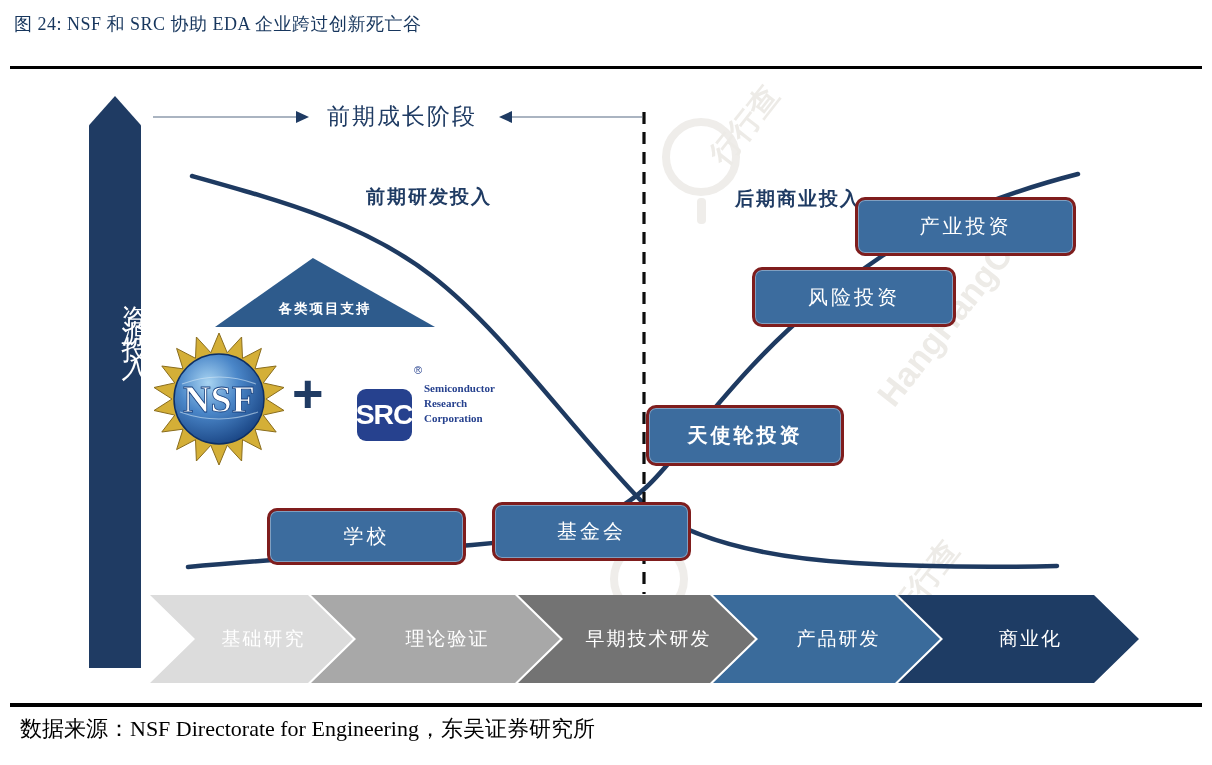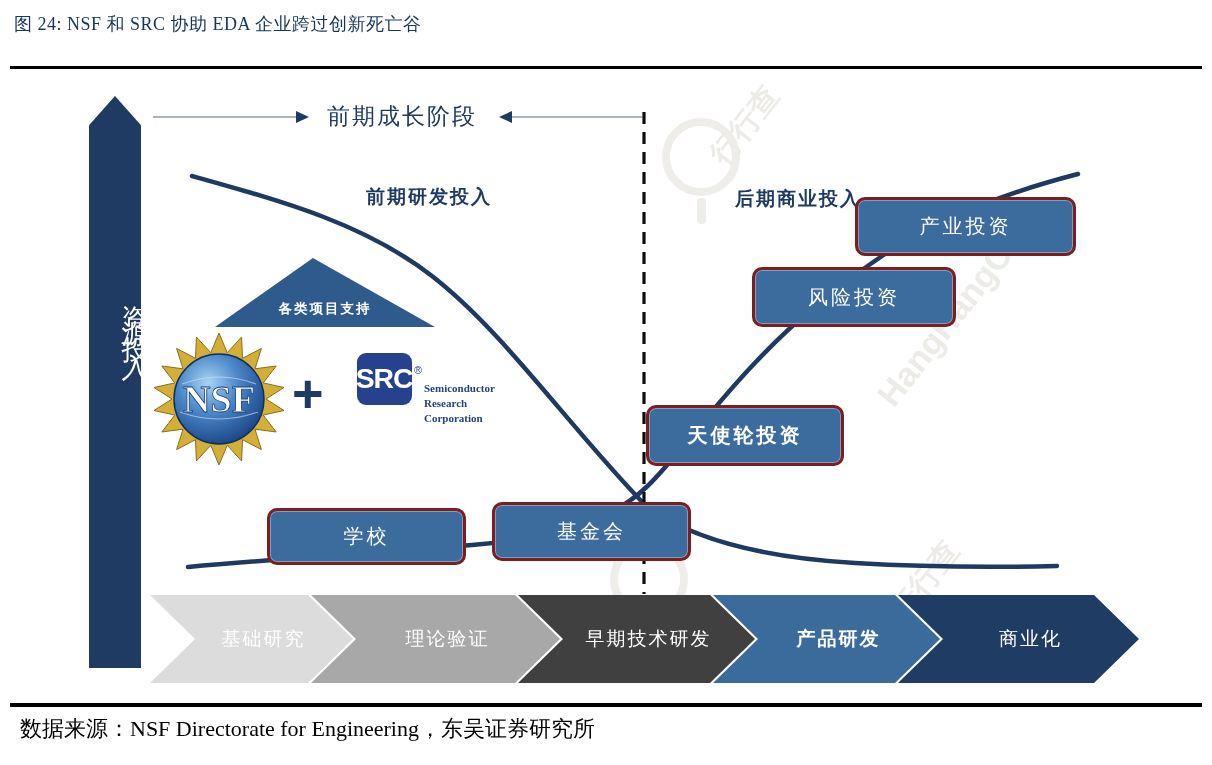--- a/index.html
+++ b/index.html
@@ -36,21 +36,21 @@
   
   .tri{left:215px;top:258px;width:220px;height:69px;background:#2E5B8C;
        clip-path:polygon(44.5% 0,100% 100%,0 100%);}
   .tri-label{left:215px;top:300px;width:220px;text-align:center;color:#fff;font-size:13.5px;
              font-weight:bold;letter-spacing:2px;}
 
   
   .nsf{left:152px;top:332px;}
   .plus-sign{left:292px;top:362px;font-size:54px;font-weight:bold;color:#1F3B63;
              font-family:"Liberation Sans",sans-serif;}
-  .src-box{left:357px;top:353px;width:55px;height:52px;background:#26418E;border-radius:9px;
+  .src-box{left:357px;top:389px;width:55px;height:52px;background:#26418E;border-radius:9px;
            display:flex;align-items:center;justify-content:center;}
   .src-glyph{color:#fff;font-family:"Liberation Sans",sans-serif;font-weight:bold;
              font-size:27px;letter-spacing:-1px;transform:scaleX(1.05);}
   .src-reg{left:414px;top:364px;font-size:11px;color:#26418E;font-family:"Liberation Sans",sans-serif;}
   .src-caption{left:424px;top:381px;color:#26418E;font-family:Liberation Serif, serif;
                font-size:11px;font-weight:bold;line-height:15px;}
 
   
   .fund-box{background:#3C6C9E;border:3px solid #7f1d1d;border-radius:10px;color:#fff;
             display:flex;align-items:center;justify-content:center;font-size:20px;
@@ -62,21 +62,21 @@
   .box-industry{left:855px;top:197px;width:215px;height:53px;}
 
   
   .chev{top:595px;height:88px;display:flex;align-items:center;justify-content:center;
         color:#fff;font-size:19px;letter-spacing:2px;
         clip-path:polygon(0 0,calc(100% - 45px) 0,100% 50%,calc(100% - 45px) 100%,0 100%,45px 50%);}
   .chev span{padding-left:24px;}
   .chev1{left:150px;width:203px;}
   .chev2{left:311px;width:249px;}
   .chev3{left:518px;width:237px;}
-  .chev4{left:713px;width:227px;font-weight:bold;}
+  .chev4{left:713px;width:227px;}
   .chev5{left:898px;width:241px;}
 
   svg.overlay{left:0;top:0;pointer-events:none;}
 </style>
 </head>
 <body>
 
 <div class="abs wm" style="left:662px;top:118px;">
   <div class="wm-ring"></div>
   <div class="wm-stem" style="margin:2px auto 0;"></div>
@@ -146,21 +146,21 @@
 <div class="abs fund-box box-angel">天使轮投资</div>
 <div class="abs fund-box box-vc">风险投资</div>
 <div class="abs fund-box box-industry">产业投资</div>
 
 <div class="abs chev chev1" style="background: rgb(220, 220, 220);">
     <span>基础研究</span>
   </div>
 <div class="abs chev chev2" style="background: rgb(168, 168, 168);">
     <span>理论验证</span>
   </div>
-<div class="abs chev chev3" style="background: #404040;">
+<div class="abs chev chev3" style="background: #737373;">
     <span>早期技术研发</span>
   </div>
 <div class="abs chev chev4" style="background: rgb(58, 107, 155);">
     <span>产品研发</span>
   </div>
 <div class="abs chev chev5" style="background: rgb(30, 60, 100);">
     <span>商业化</span>
   </div>
 
 <div class="abs rule rule-bottom"></div>

